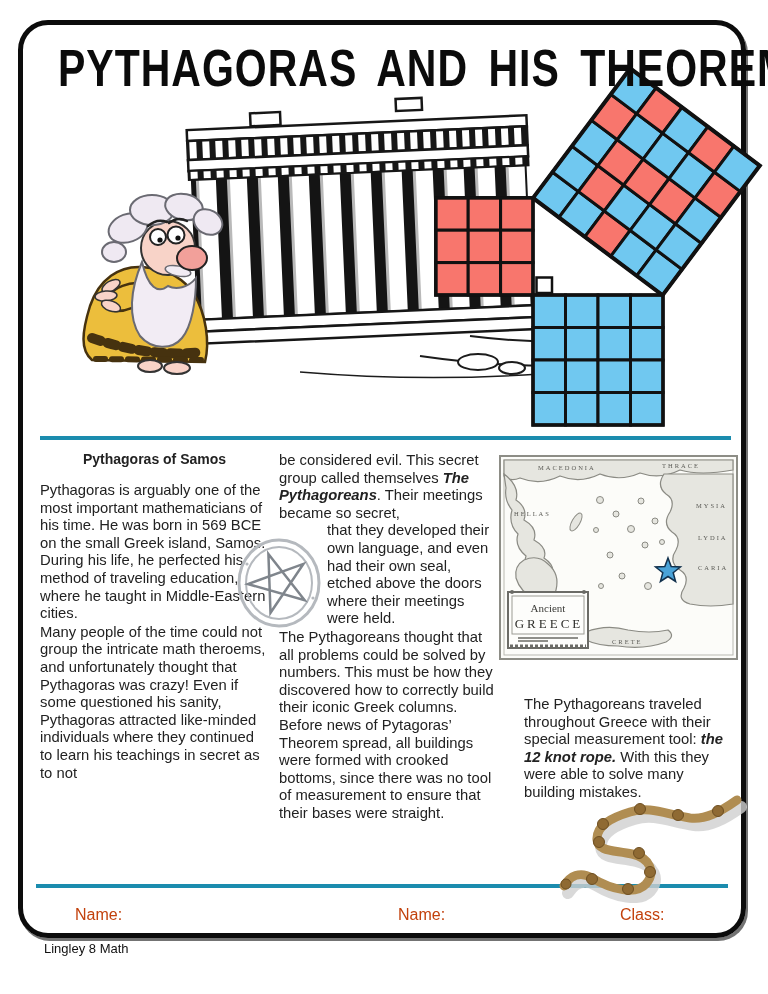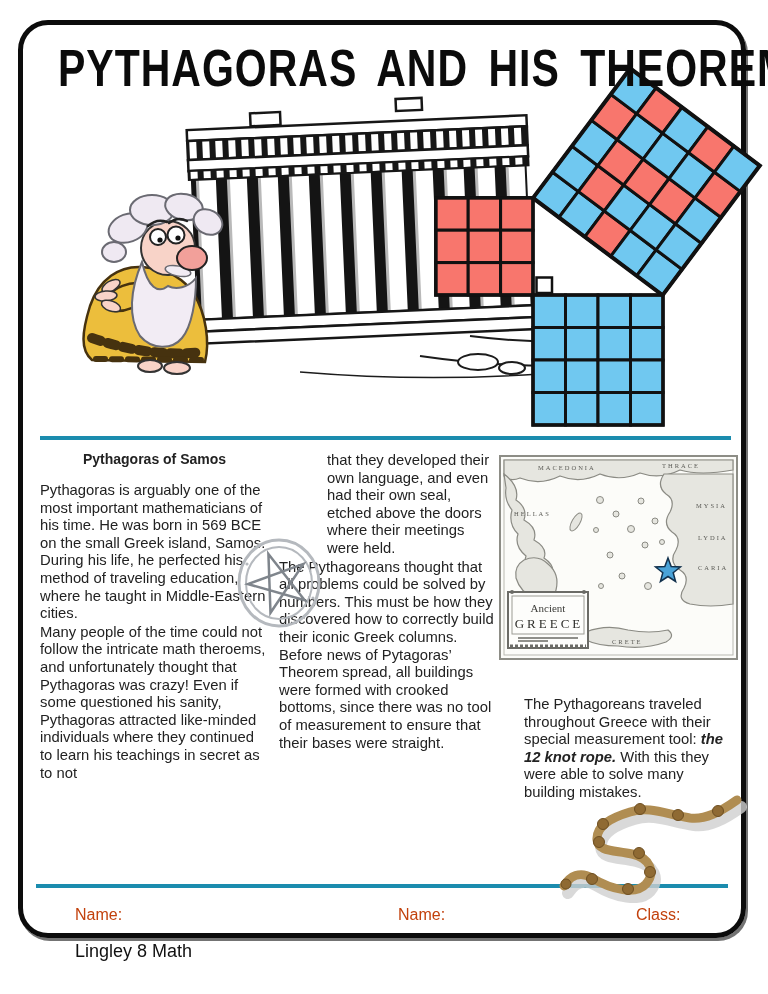--- a/index.html
+++ b/index.html
@@ -19,21 +19,21 @@
   .col-mid{left:279px;top:452px;width:215px;}
   .col-right-p{left:524px;top:688px;width:212px;margin-top:8px;}
   .col-head{font-weight:bold;font-size:14px;text-align:center;line-height:20px;}
   .col-sub{font-style:italic;font-size:15.5px;text-align:center;margin-top:3px;}
   .para{margin:0;}
   .mt1{margin-top:13px;}
   .mt2{margin-top:1px;}
   .bi{font-weight:bold;font-style:italic;}
   .wrap-right{padding-left:48px;text-align:left;}
   .fields{z-index:2;font-size:16px;color:#c2410c;}
-  .footer{left:44px;top:941px;font-size:18px;color:#111;margin-left:31px;}
+  .footer{left:44px;top:941px;font-size:13px;color:#111;}
   svg{display:block;}
   .fig{z-index:2;}
   .map-label-serif{font-family:"Liberation Serif",serif;}
 </style>
 </head>
 <body>
 
 <div class="abs page-border"></div>
 
 <div class="abs title">PYTHAGORAS AND HIS THEOREM</div>
@@ -170,24 +170,25 @@
   <rect x="536.5" y="277.5" width="15.5" height="15.5" fill="#ffffff" stroke="#111" stroke-width="2.5"></rect>
 </svg>
 </div>
 
 <div class="abs rule rule1"></div>
 <div class="abs rule rule2"></div>
 
 <div class="abs col col-left">
   <div class="col-head">Pythagoras of Samos</div>
   <p class="para mt1">Pythagoras is arguably one of the most important mathematicians of his time. He was born in 569 BCE on the small Greek island, Samos. During his life, he perfected his method of traveling education, where he taught in Middle-Eastern cities.</p>
-  <p class="para mt2">Many people of the time could not follow the intricate math theroems, and unfortunately thought that Pythagoras was crazy! Even if some questioned his sanity, Pythagoras attracted like-minded individuals where they continued to learn his teachings in secret as to not</p>
+  <p class="para mt2">Many people of the time could not group the intricate math theroems, and unfortunately thought that Pythagoras was crazy! Even if some questioned his sanity, Pythagoras attracted like-minded individuals where they continued to learn his teachings in secret as to not</p>
 </div>
 
 <div class="abs col col-mid">
+  <p class="para"><span>be considered evil. This secret group called themselves </span><span class="bi">The Pythagoreans</span><span>. Their meetings became so secret,</span></p>
   <div class="wrap-right">that they developed their own language, and even had their own seal, etched above the doors where their meetings were held.</div>
   <p class="para mt2">The Pythagoreans thought that all problems could be solved by numbers. This must be how they discovered how to correctly build their iconic Greek columns. Before news of Pytagoras’ Theorem spread, all buildings were formed with crooked bottoms, since there was no tool of measurement to ensure that their bases were straight.</p>
 </div>
 
 <div class="abs" style="left:237px;top:538px;width:86px;height:92px;z-index:1;">
   <svg width="86" height="92" viewBox="0 0 86 92">
     <ellipse cx="42" cy="45" rx="40" ry="43" fill="none" stroke="#b5b9be" stroke-width="3"></ellipse>
     <ellipse cx="42" cy="45" rx="33" ry="36" fill="none" stroke="#b5b9be" stroke-width="2"></ellipse>
     <polygon points="31.4,15.9 67.7,62.3 11.0,46.1 66.4,25.9 33.5,74.8" fill="none" stroke="#7f858c" stroke-width="2.5"></polygon>
     <circle cx="10" cy="26" r="1.6" fill="#b5b9be"></circle>
@@ -269,15 +270,15 @@
     <circle cx="650" cy="872" r="5.5"></circle>
         <circle cx="628" cy="889" r="5.5"></circle>
     <circle cx="592" cy="879" r="5.5"></circle>
         <circle cx="566" cy="884" r="5"></circle>
   </g>
 </svg>
 </div>
 
 <div class="abs fields" style="left:75px;top:906px;">Name:</div>
 <div class="abs fields" style="left:398px;top:906px;">Name:</div>
-<div class="abs fields" style="left:636px;top:906px;">Class:</div>
+<div class="abs fields" style="left:620px;top:906px;">Class:</div>
 
 <div class="abs footer">Lingley 8 Math</div>
 
 </body></html>

